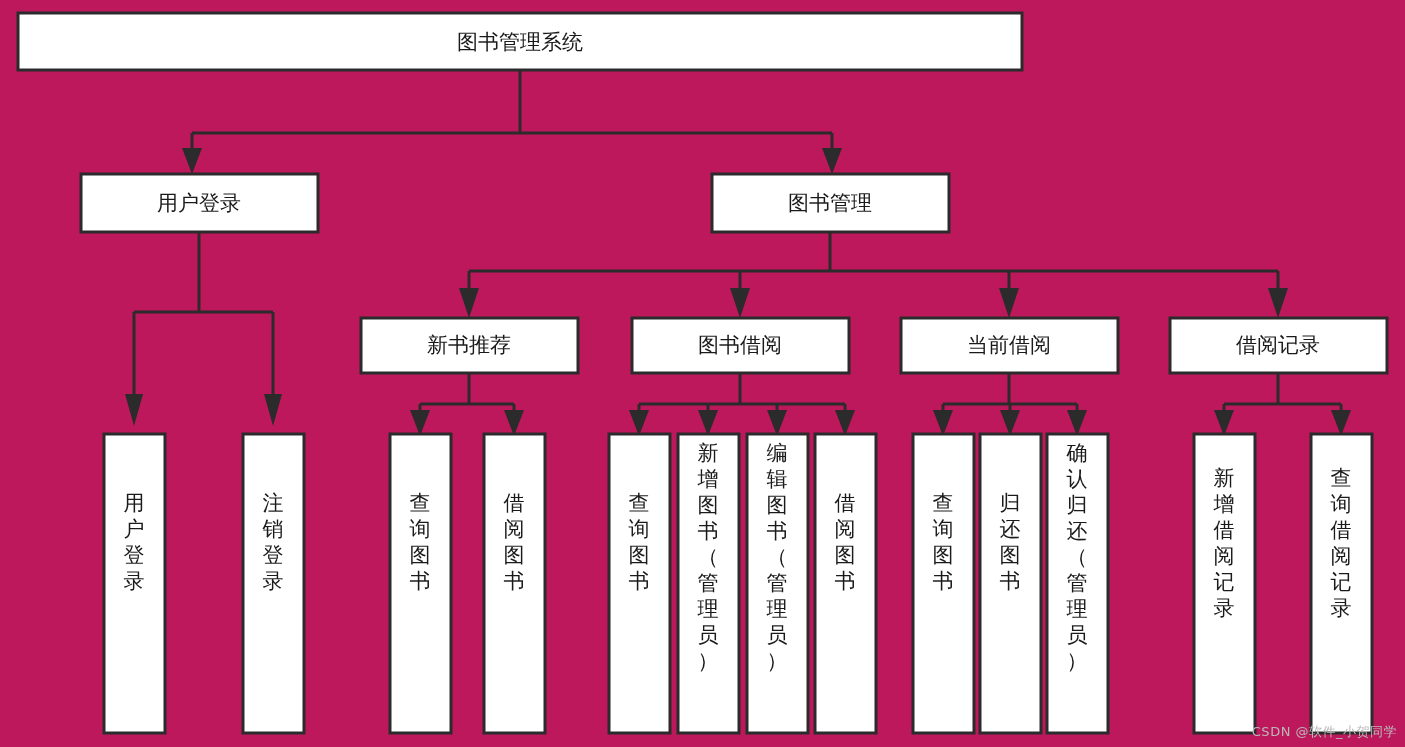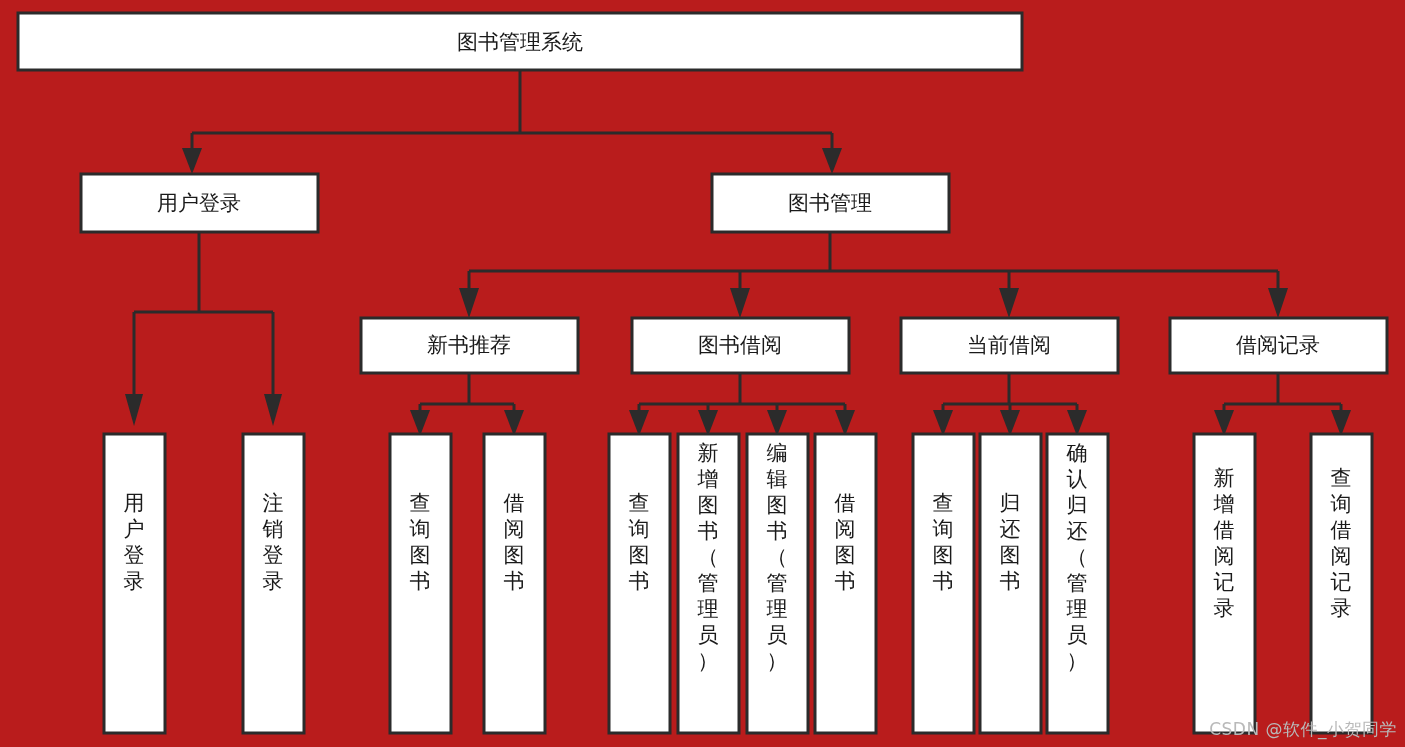--- a/index.html
+++ b/index.html
@@ -11,21 +11,21 @@
   body {
     width: 1405px;
     height: 747px;
     overflow: hidden;
     font-family: "DejaVu Sans", "Liberation Sans", sans-serif;
   }
   #diagram-root {
     position: relative;
     width: 1405px;
     height: 747px;
-    background: #b91c1c;
+    background: #be185d;
   }
   svg.diagram {
     display: block;
     width: 1405px;
     height: 747px;
   }
   .node-rect {
     fill: #ffffff;
     stroke: #2b2b2b;
     stroke-width: 3;
@@ -51,21 +51,21 @@
     font-family: "DejaVu Sans", "Liberation Sans", sans-serif;
     font-size: 21px;
     fill: #1a1a1a;
     text-anchor: middle;
   }
   .watermark {
     position: absolute;
     right: 8px;
     bottom: 6px;
     font-family: "DejaVu Sans", "Liberation Sans", sans-serif;
-    font-size: 17px;
+    font-size: 13px;
     color: #b9b9b9;
     letter-spacing: 0.5px;
     white-space: nowrap;
     pointer-events: none;
   }
 </style>
 </head>
 <body>
 
 <div id="diagram-root">

